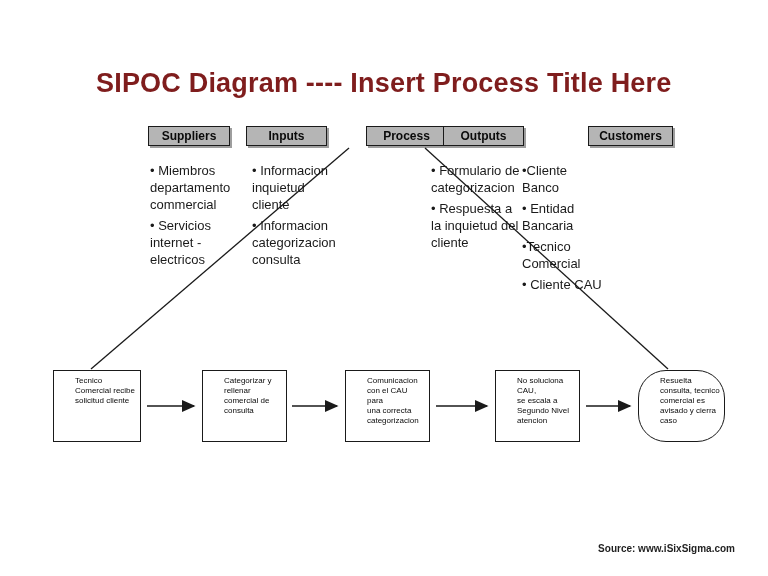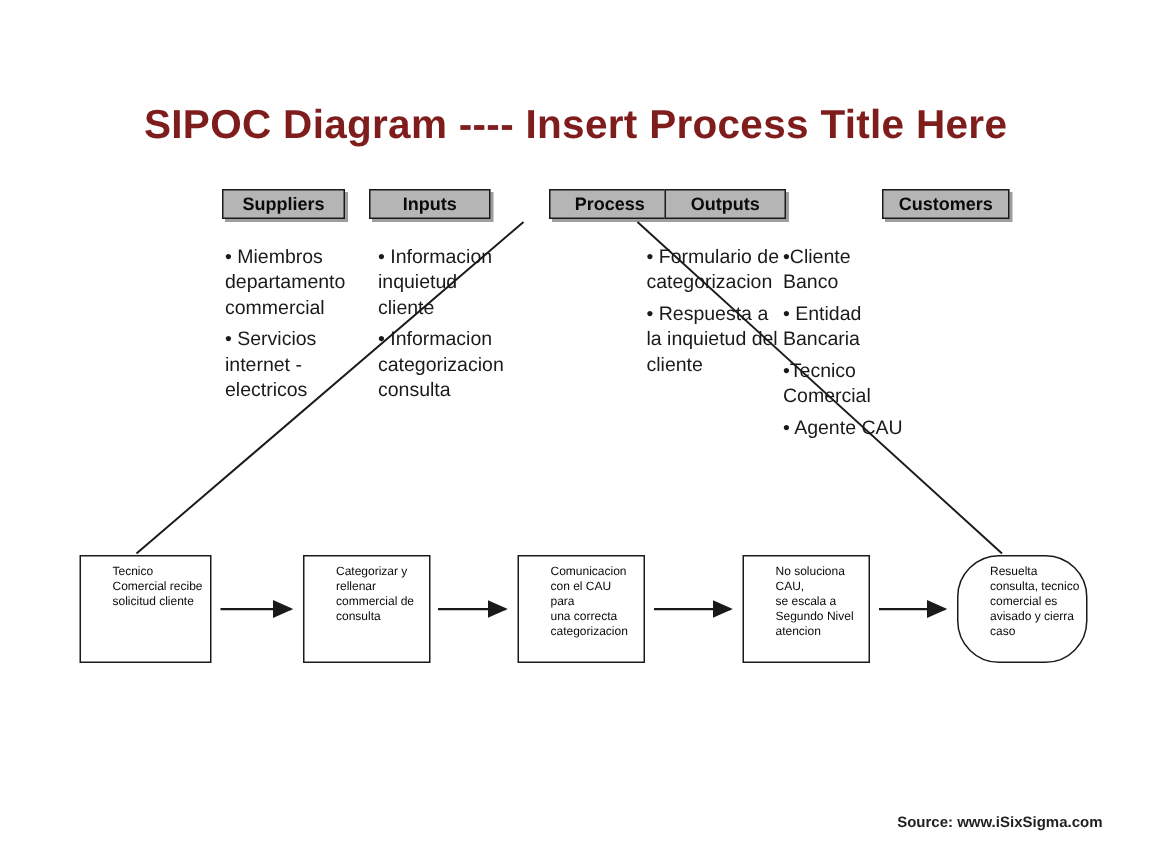--- a/index.html
+++ b/index.html
@@ -129,29 +129,29 @@
 cliente</div>
   </div>
 
   <div class="col-list list-customers">
     <div class="li">•Cliente
 Banco</div>
     <div class="li">• Entidad
 Bancaria</div>
     <div class="li">•Tecnico
 Comercial</div>
-    <div class="li">• Agente CAU</div>
+    <div class="li">• Cliente CAU</div>
   </div>
 
   <div class="step step-1">Tecnico
 Comercial recibe
 solicitud cliente</div>
   <div class="step step-2">Categorizar y
 rellenar
-commercial de
+comercial de
 consulta</div>
   <div class="step step-3">Comunicacion
 con el CAU para
 una correcta
 categorizacion</div>
   <div class="step step-4">No soluciona CAU,
 se escala a
 Segundo Nivel
 atencion</div>
   <div class="step step-5">Resuelta

